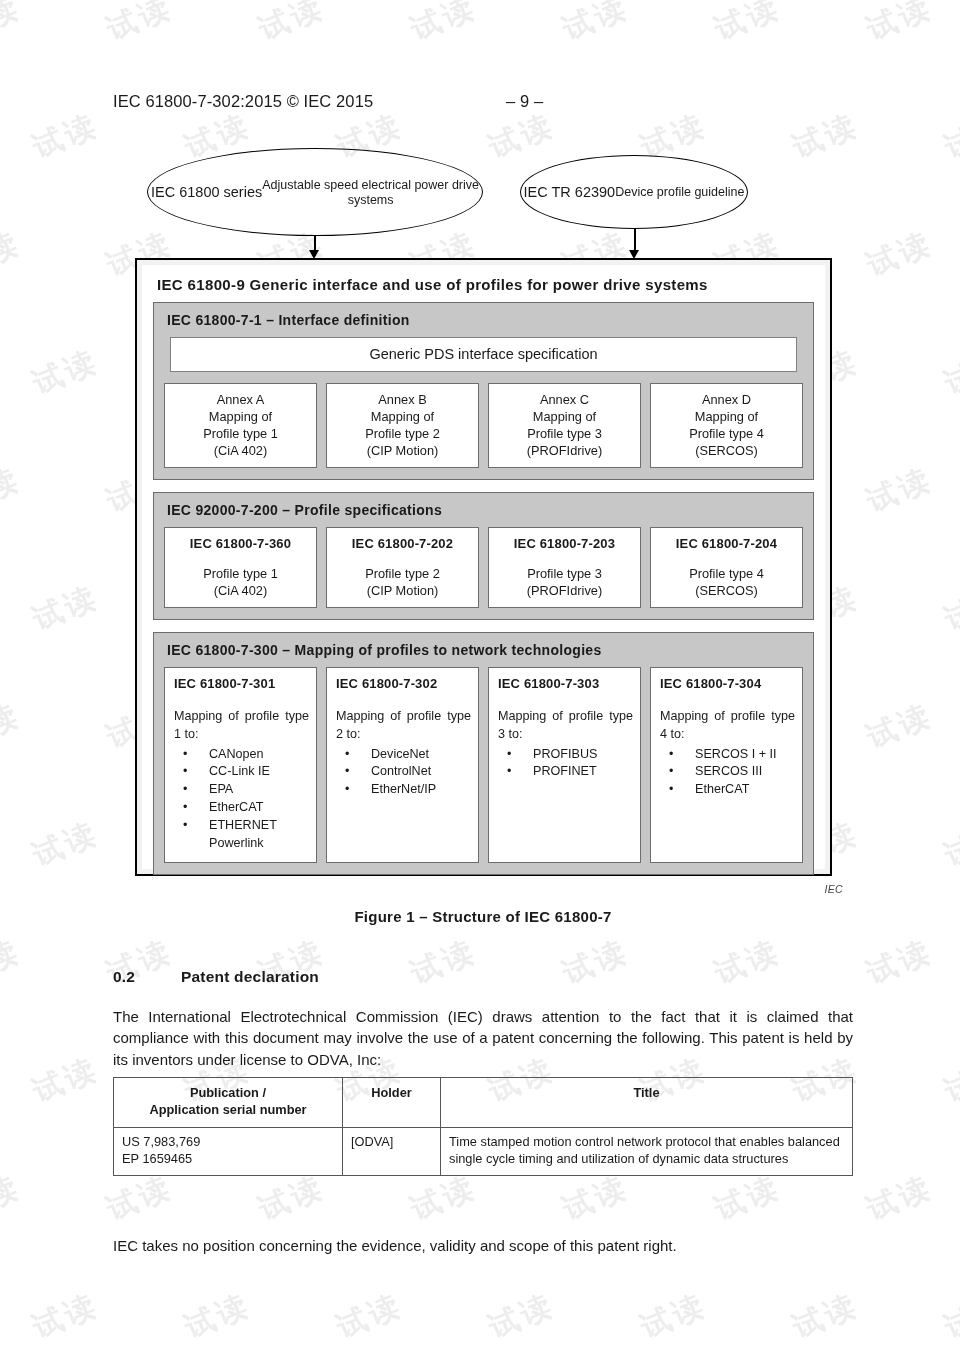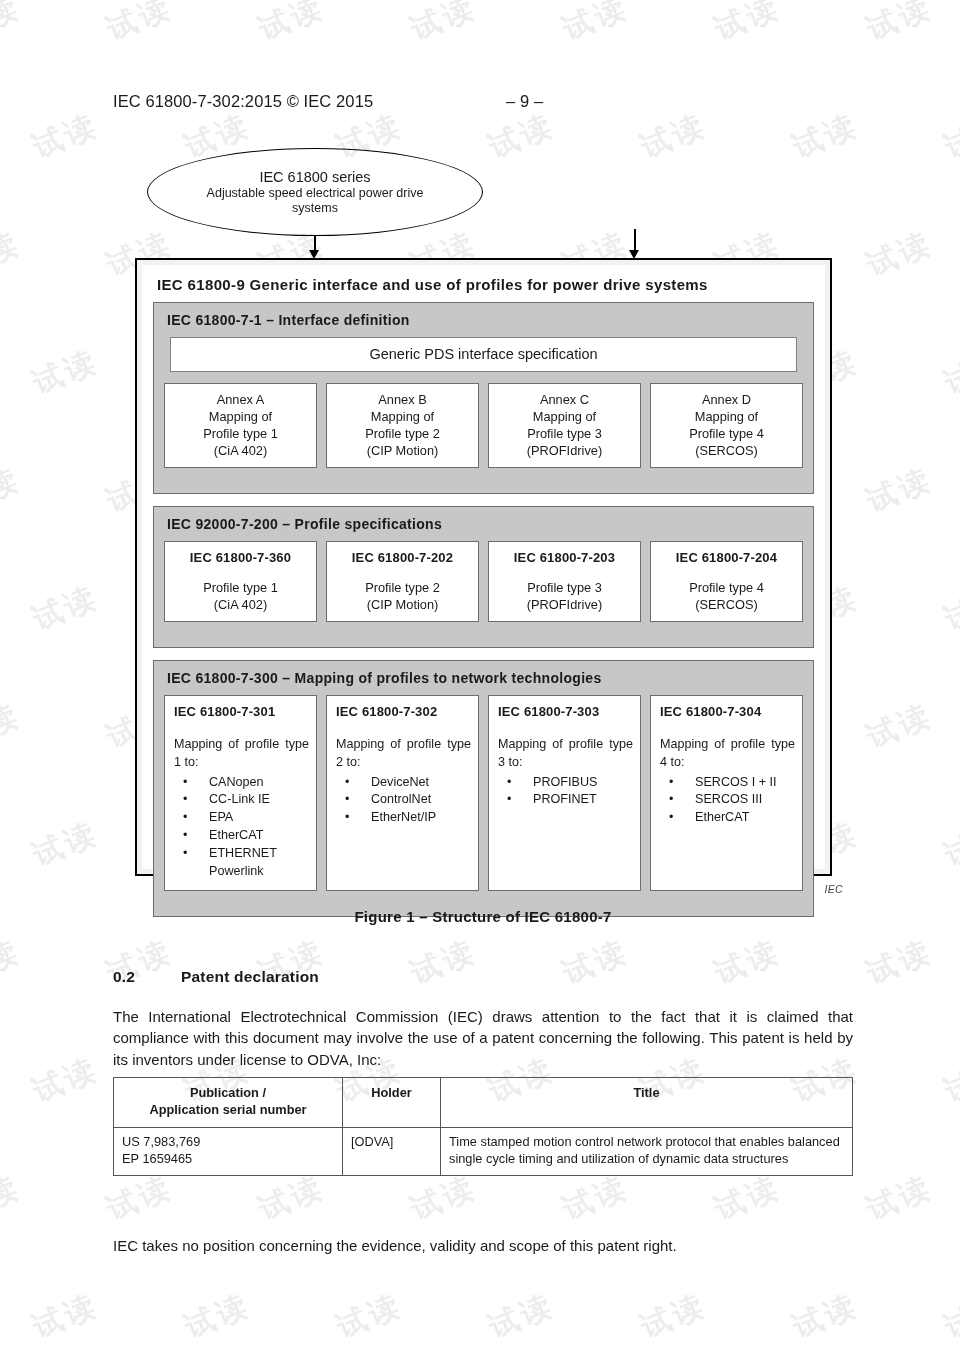--- a/index.html
+++ b/index.html
@@ -61,21 +61,21 @@
     width: 740px;
     height: 740px;
   }
 
   .ellipse {
     position: absolute;
     border: 1.6px solid #000;
     border-radius: 50%;
     background: transparent;
     display: flex;
-    flex-direction: column;
+    flex-direction: row;
     align-items: center;
     justify-content: center;
     text-align: center;
     box-sizing: border-box;
   }
   .ellipse .e-title { font-size: 14.5px; }
   .ellipse .e-sub { font-size: 12.5px; margin-top: 1px; line-height: 1.18; }
 
   #ellipse-pds { left: 34px;  top: 0px;   width: 336px; height: 88px; }
   #ellipse-tr  { left: 407px; top: 7px;   width: 228px; height: 74px; }
@@ -128,21 +128,21 @@
     font-size: 15px;
     font-weight: bold;
     letter-spacing: 0.35px;
     margin: 2px 0 9px 4px;
   }
 
   .panel {
     background: #c7c7c7;
     border: 1.3px solid #6d6d6d;
     box-sizing: border-box;
-    padding: 8px 10px 25px 10px;
+    padding: 8px 10px 11px 10px;
     margin-bottom: 12px;
     position: relative;
   }
   .panel-title {
     font-size: 14px;
     font-weight: bold;
     letter-spacing: 0.3px;
     margin: 1px 0 9px 3px;
   }
 
@@ -371,20 +371,24 @@
   </div>
 
   <div id="figure">
 
     <div class="ellipse" id="ellipse-pds">
       <div class="e-title">IEC 61800 series</div>
       <div class="e-sub" style="white-space:pre-line">Adjustable speed electrical power drive
 systems</div>
     </div>
 
+    <div class="ellipse" id="ellipse-tr">
+      <div class="e-title">IEC TR 62390</div>
+      <div class="e-sub">Device profile guideline</div>
+    </div>
 
     <div class="arrow" id="arrow-1">
       <div class="shaft"></div>
         <div class="head"></div>
     </div>
     <div class="arrow" id="arrow-2">
       <div class="shaft"></div>
         <div class="head"></div>
     </div>
 

